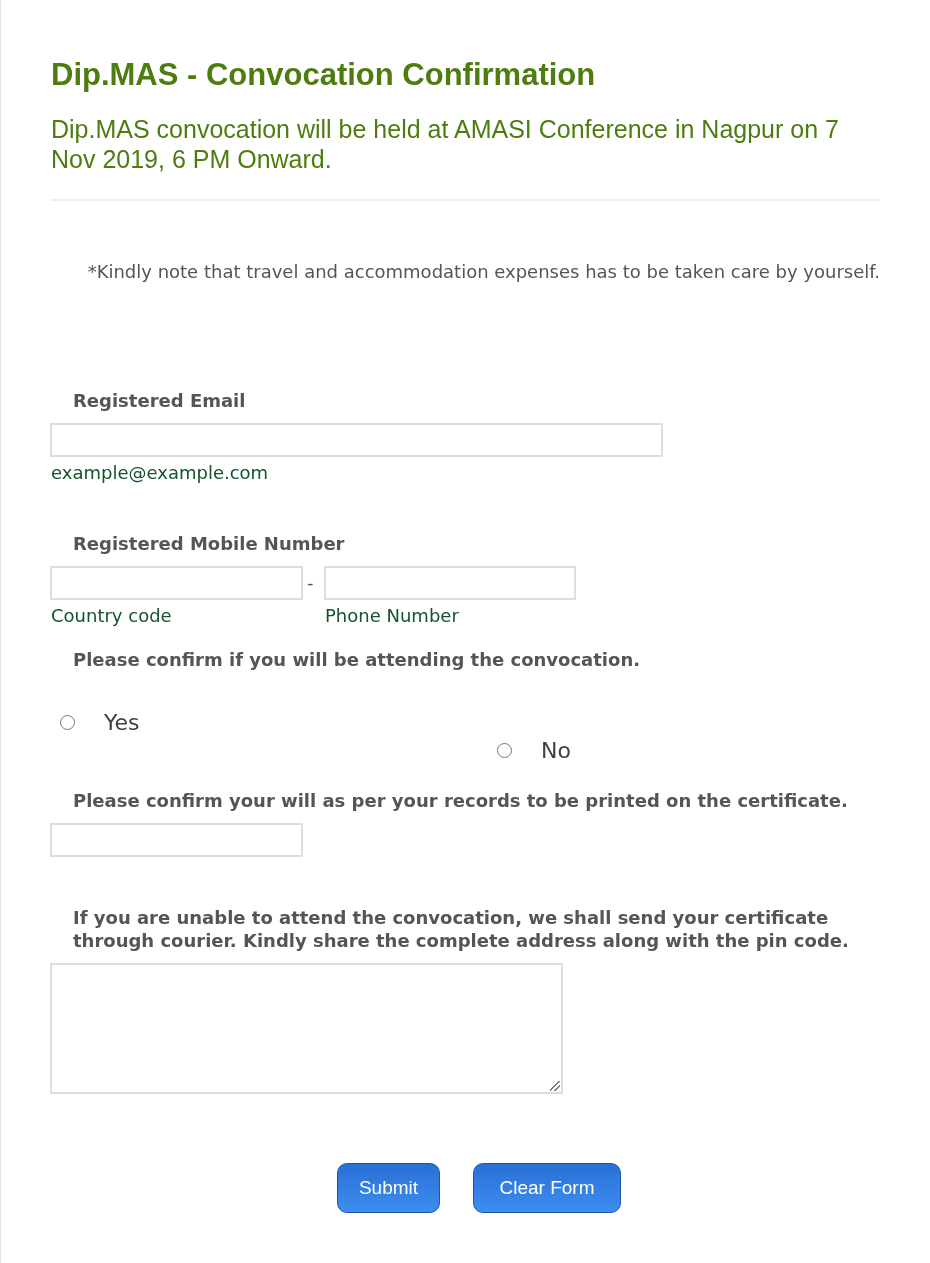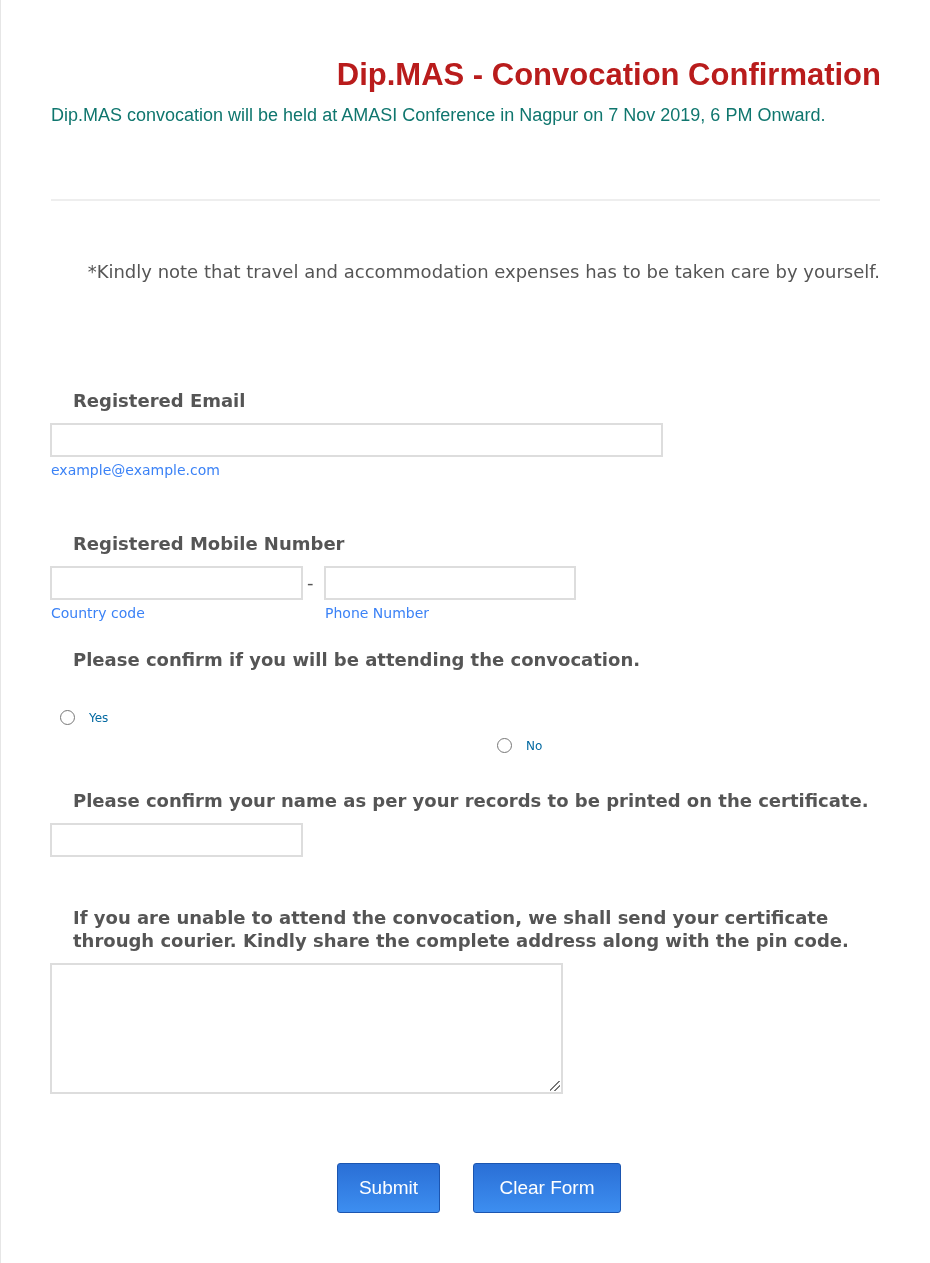--- a/index.html
+++ b/index.html
@@ -1,32 +1,32 @@
 <!DOCTYPE html>
 <html><head>
 <meta charset="utf-8">
 <style>
   html, body { margin:0; padding:0; background:#fff; }
   body { width:930px; height:1263px; position:relative; overflow:hidden; font-family:"DejaVu Sans", sans-serif; color:#555; }
   .page-border { position:absolute; left:0; top:0; width:1px; height:1263px; background:#e6e6e6; }
   .header { position:absolute; left:51px; top:56px; width:830px; }
-  .title { font-family:"Liberation Sans", sans-serif; font-weight:bold; font-size:31px; color:#b91c1c; margin:0; line-height:38px;text-align:right; }
-  .subtitle { font-family:"Liberation Sans", sans-serif; font-size:18px; color:#0f766e; line-height:30px; margin-top:6px; }
+  .title { font-family:"Liberation Sans", sans-serif; font-weight:bold; font-size:31px; color:#4d7c0f; margin:0; line-height:38px; }
+  .subtitle { font-family:"Liberation Sans", sans-serif; font-size:25px; color:#4d7c0f; line-height:30px; margin-top:20px; }
   .divider { position:absolute; left:51px; top:199px; width:829px; height:2px; background:#eee; }
   .note { position:absolute; left:51px; top:257px; width:829px; text-align:right; font-size:18px; line-height:29px; color:#555; }
   .label { position:absolute; left:51px; font-weight:bold; font-size:18px; color:#555; line-height:23px;margin-left:22px; }
   .input { position:absolute; border:2px solid #ddd; box-sizing:border-box; background:#fff; }
-  .sub { position:absolute; font-size:14px; color:#3b82f6; }
+  .sub { position:absolute; font-size:18px; color:#14532d; }
   .dash { position:absolute; left:307px; top:572px; font-size:18px; color:#555; }
-  .radio { position:absolute; display:flex; align-items:center; font-size:12px; color:#0369a1; }
+  .radio { position:absolute; display:flex; align-items:center; font-size:22px; color:#404040;gap:15px; }
   .radio .circ { width:15px; height:15px; border:1.5px solid #777; border-radius:50%; box-sizing:border-box; margin-right:14px; background:#fff; }
   .textarea { position:absolute; left:50px; top:963px; width:513px; height:131px; border:2px solid #ddd; box-sizing:border-box; }
   .grip { position:absolute; right:1px; bottom:1px; width:10px; height:10px;
     background: linear-gradient(135deg, transparent 45%, #777 45%, #777 55%, transparent 55%, transparent 70%, #777 70%, #777 80%, transparent 80%); }
-  .btn { position:absolute; top:1163px; height:50px; box-sizing:border-box; border:1px solid #1b55b0; border-radius:3px;
+  .btn { position:absolute; top:1163px; height:50px; box-sizing:border-box; border:1px solid #1b55b0; border-radius:10px;
     background:linear-gradient(#2a6fd6, #3d8ef0); color:#fff; font-family:"Liberation Sans", sans-serif; font-size:19px;
     display:flex; align-items:center; justify-content:center; }
 </style>
 </head>
 <body>
 
 <div class="page-border"></div>
 
 <div class="header">
   <h1 class="title">Dip.MAS - Convocation Confirmation</h1>
@@ -50,21 +50,21 @@
 <div class="label" style="top:648px;">Please confirm if you will be attending the convocation.</div>
 <label class="radio" style="left:60px; top:710px;">
   <span class="circ"></span>
   <span>Yes</span>
 </label>
 <label class="radio" style="left:497px; top:710px;margin-top:28px;">
   <span class="circ"></span>
   <span>No</span>
 </label>
 
-<div class="label" style="top:789px;">Please confirm your name as per your records to be printed on the certificate.</div>
+<div class="label" style="top:789px;">Please confirm your will as per your records to be printed on the certificate.</div>
 <div class="input" style="left:50px; top:823px; width:253px; height:34px;"></div>
 
 <div class="label" style="top:906px; width:830px;">If you are unable to attend the convocation, we shall send your certificate through courier. Kindly share the complete address along with the pin code.</div>
 <div class="textarea">
   <div class="grip"></div>
 </div>
 
 <div class="btn" style="left:337px; width:103px;">Submit</div>
 <div class="btn" style="left:466px; width:148px;margin-left:7px;">Clear Form</div>
 

